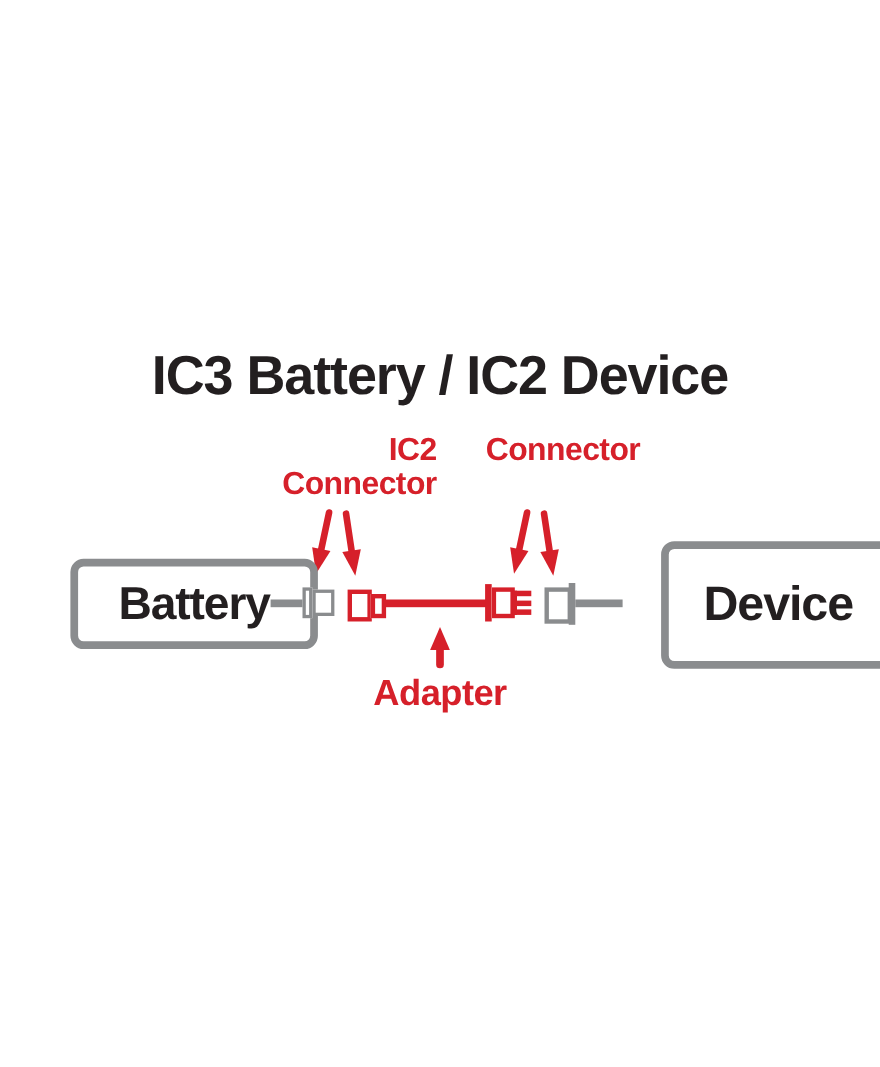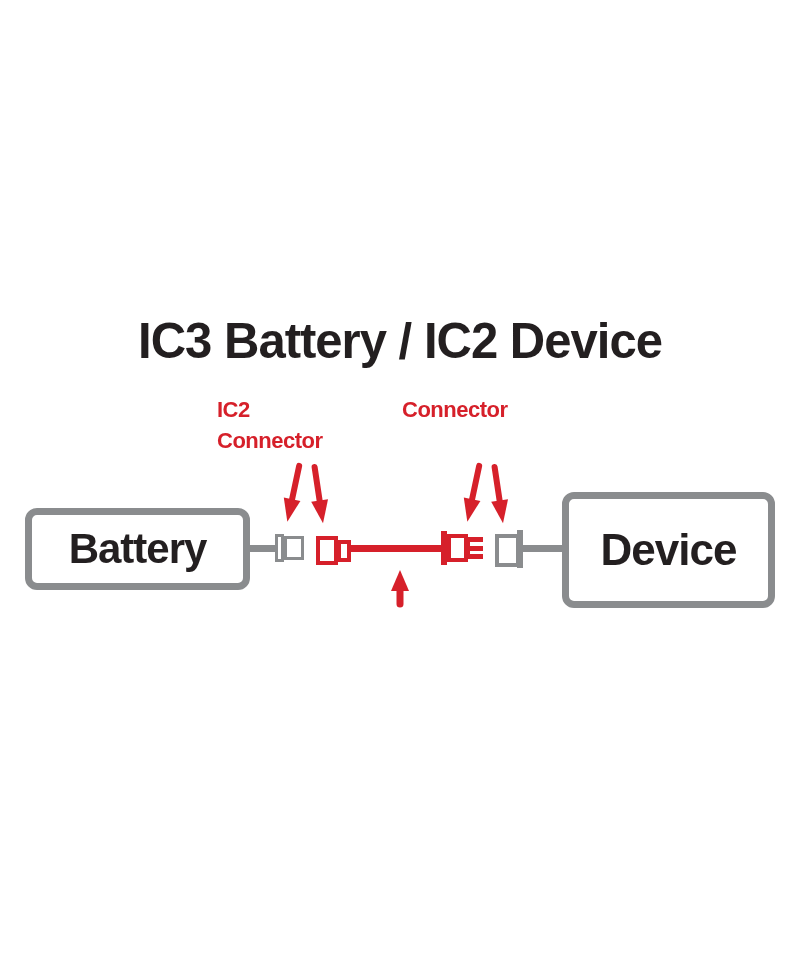--- a/index.html
+++ b/index.html
@@ -11,31 +11,31 @@
 
   
   .title{
     left:0;right:0;top:312px;text-align:center;
     font-size:50px;font-weight:700;letter-spacing:-1px;
     color:var(--ink,#231f20);transform:scaleX(0.98);
   }
 
   
   .conn-label{
-    width:180px;text-align:left;color:var(--red,#d6202a);
-    font-weight:700;font-size:22px;line-height:31px;letter-spacing:-0.5px;
+    width:180px;text-align:right;color:var(--red,#d6202a);
+    font-weight:700;font-size:29px;line-height:31px;letter-spacing:-0.5px;
   }
   .conn-label.ic2{left:217px;top:394px;}
   .conn-label.ic3{left:402px;top:394px;}
 
   
   .node-box{
     background:#fff;border:7px solid var(--gray,#8a8c8e);border-radius:12px;
     display:flex;align-items:center;justify-content:center;
-    color:var(--ink,#231f20);font-weight:700;letter-spacing:-1px;
+    color:var(--ink,#231f20);font-weight:700;letter-spacing:-1px;margin-left:39px;
   }
   .battery{left:25px;top:508px;width:225px;height:82px;font-size:42px;}
   .charger{left:562px;top:492px;width:213px;height:116px;font-size:44px;}
 
   
   .wire{background:var(--gray,#8a8c8e);height:7px;}
   .wire.batt{left:246px;top:545px;width:32px;}
   .wire.chg{left:523px;top:545px;width:43px;}
   .cable{left:350px;top:545px;width:94px;height:7px;background:var(--red,#d6202a);}
 
@@ -130,14 +130,15 @@
   <div class="abs r-out rr-body"></div>
   <div class="abs r-fill e-bar"></div>
   <div class="abs r-fill e-top"></div>
   <div class="abs r-fill e-mid"></div>
   <div class="abs r-fill e-bot"></div>
 
   <div class="abs g-out gr-sq"></div>
   <div class="abs g-bar gr-bar"></div>
   <div class="abs wire chg"></div>
 
+  <div class="abs adapter-label">Adapter</div>
 
 </div>
 
 </body></html>

